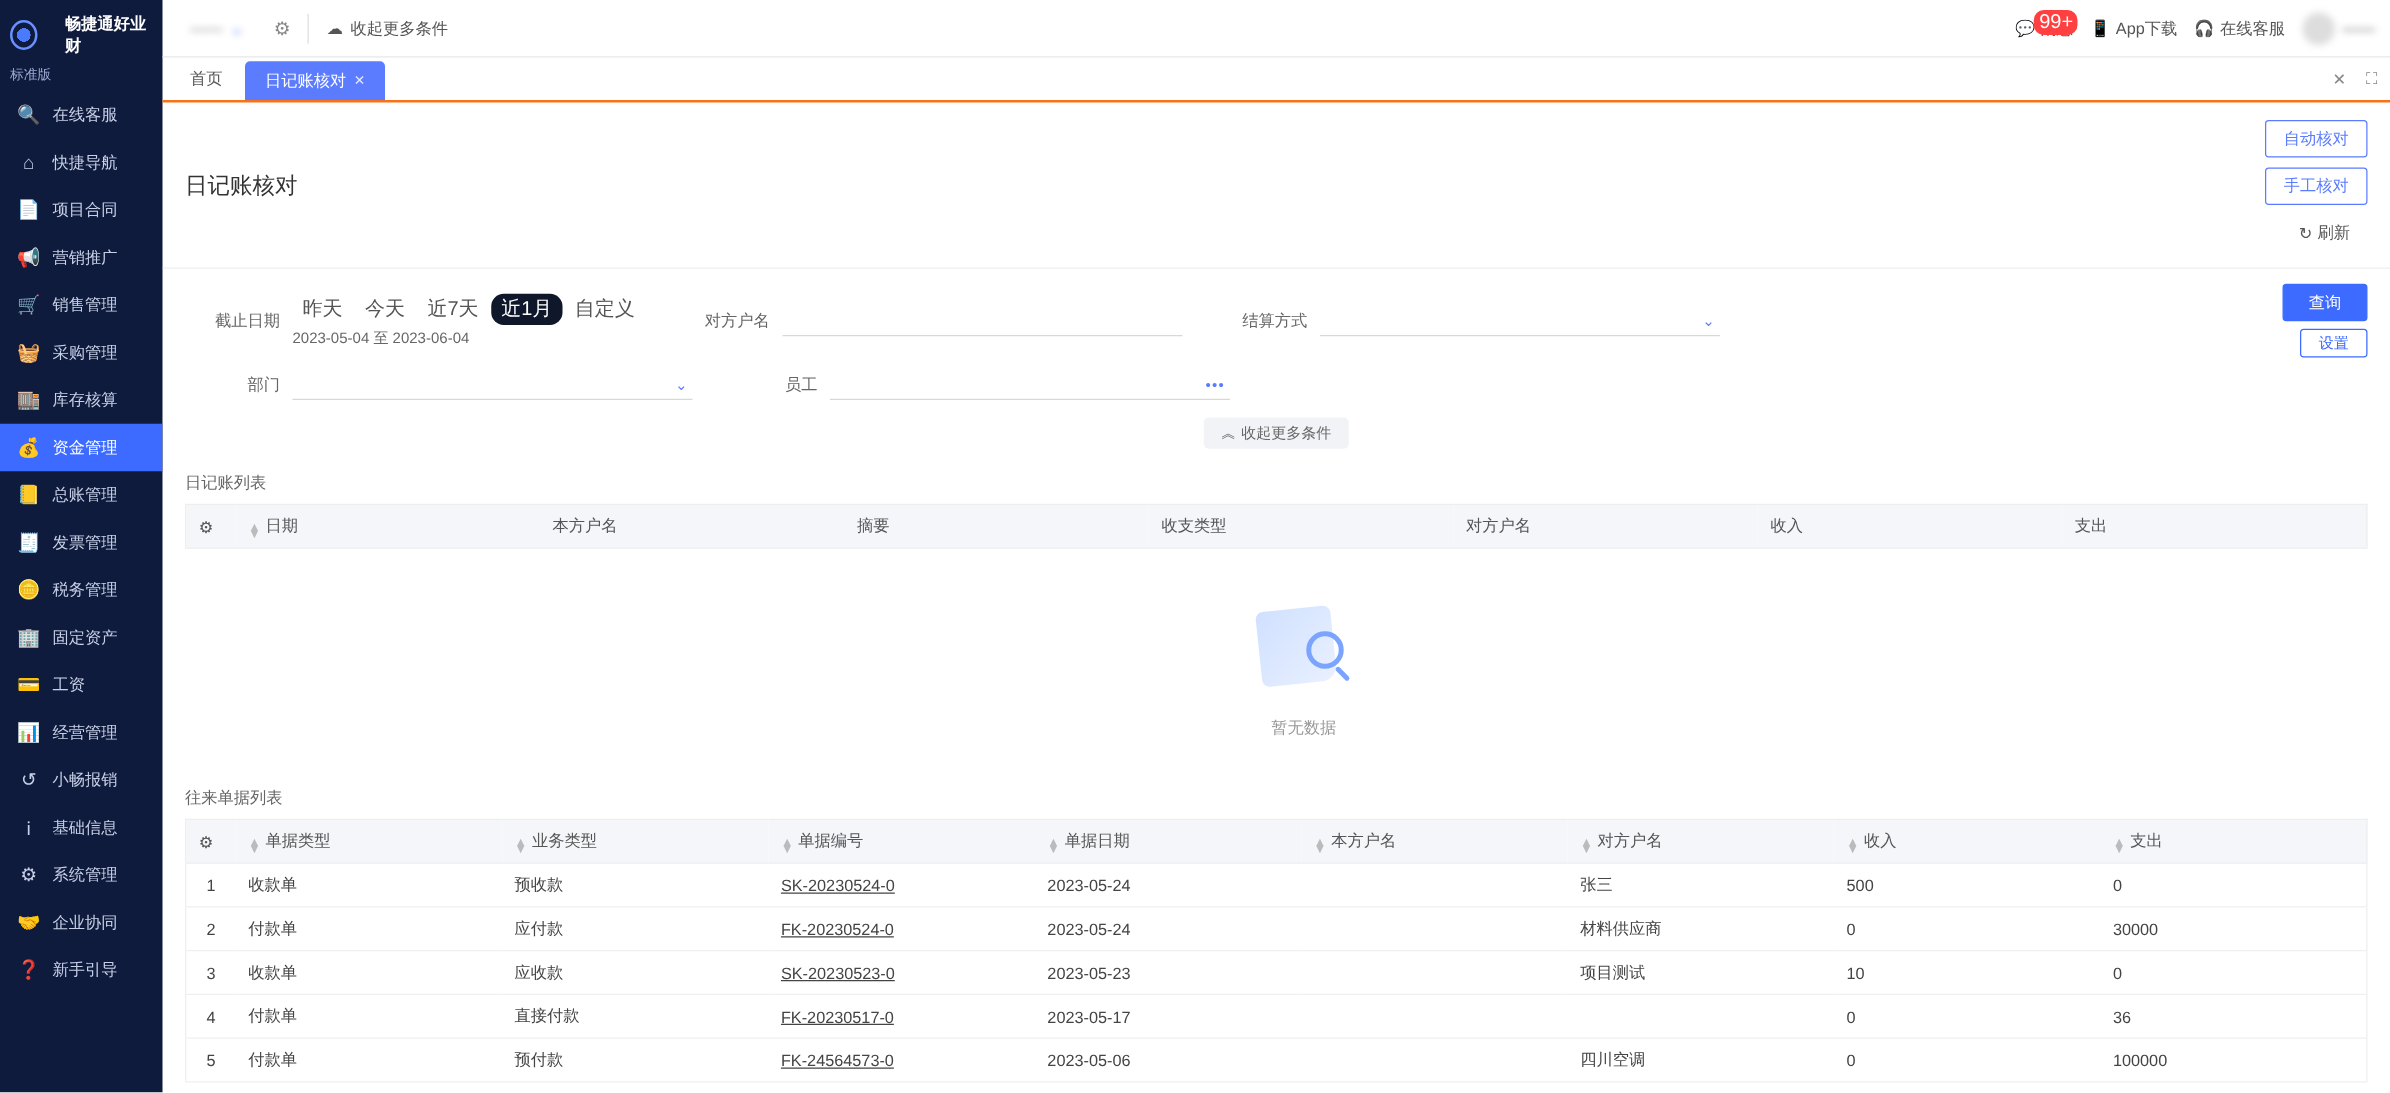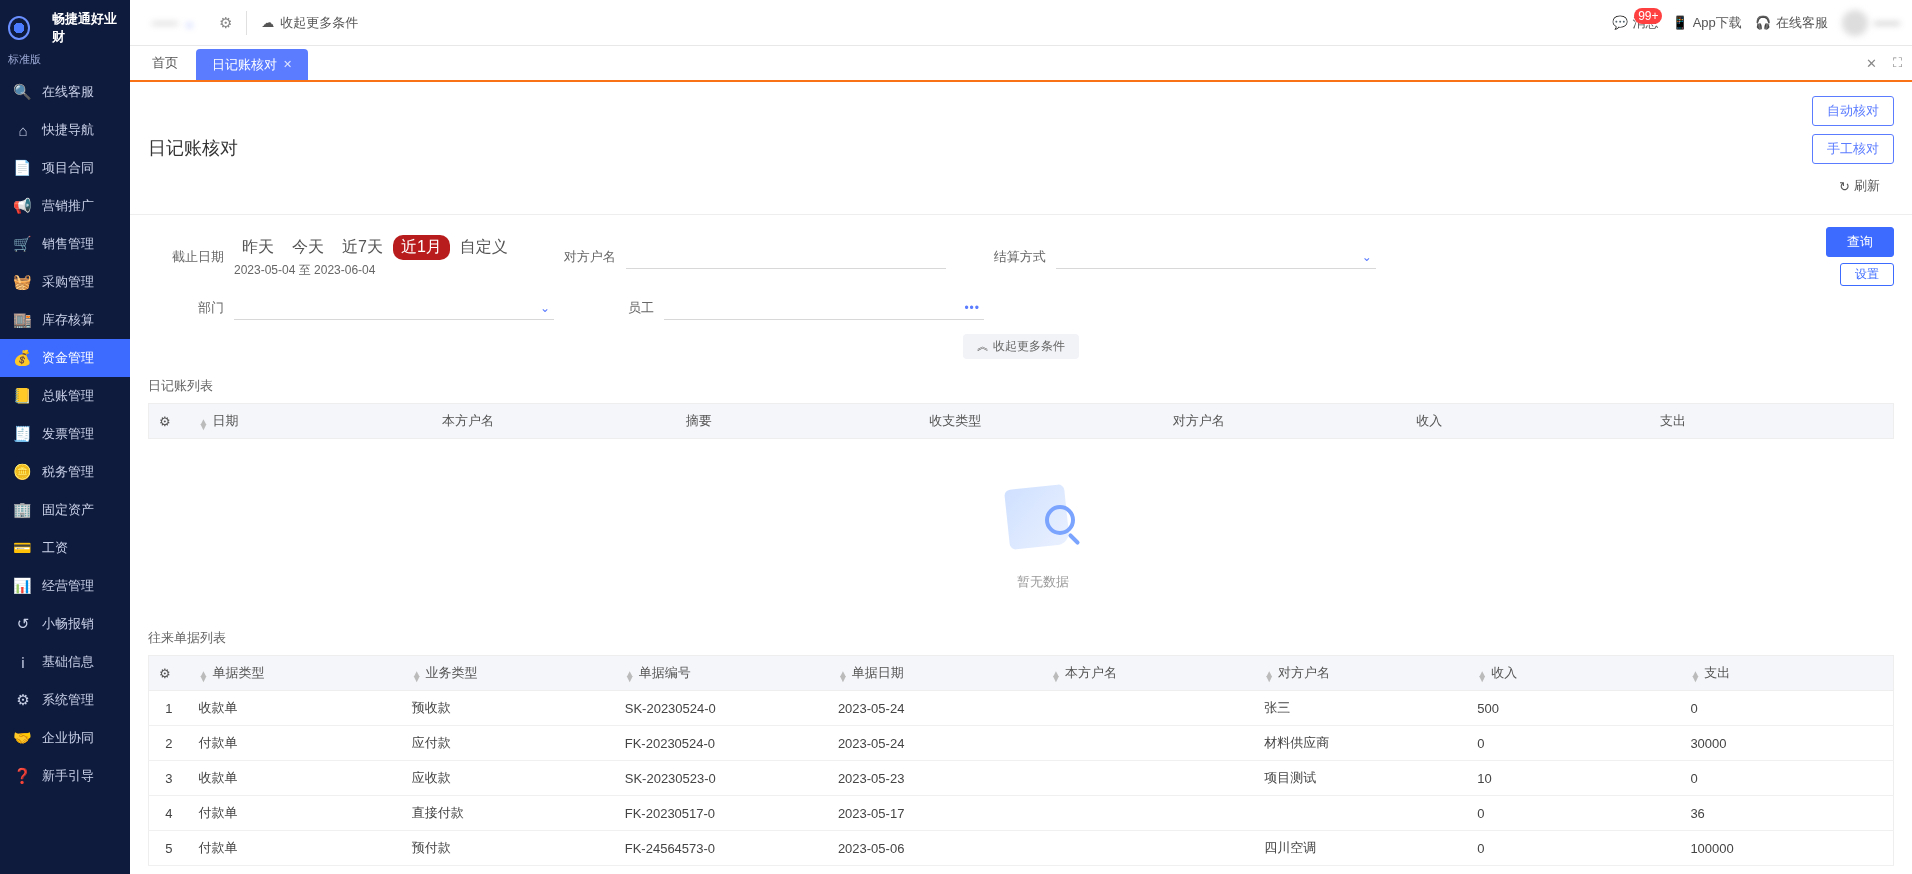--- a/index.html
+++ b/index.html
@@ -22,21 +22,21 @@
 
 
 .topbar { height:46px; border-bottom:1px solid #e8e8e8; display:flex; align-items:center; padding:0 12px; gap:14px; }
 .org-select { display:flex; align-items:center; gap:6px; padding:4px 10px; cursor:pointer; color:#666; filter:blur(3px); }
 .org-select .chev { color:#5470ff; }
 .gear { color:#888; cursor:pointer; font-size:15px; }
 .divider-v { width:1px; height:24px; background:#e0e0e0; }
 .demo-link { display:flex; align-items:center; gap:6px; color:#555; cursor:pointer; }
 .top-spacer { flex:1; }
 .top-action { display:flex; align-items:center; gap:4px; color:#555; cursor:pointer; position:relative; font-size:13px; }
-.badge { position:absolute; top:-6px; right:-4px; background:#ff4040; color:#fff; font-size:12px; padding:1px 4px; border-radius:8px; }
+.badge { position:absolute; top:-6px; right:-4px; background:#ff4040; color:#fff; font-size:16px; padding:1px 4px; border-radius:8px; }
 .avatar-area { display:flex; align-items:center; gap:6px; filter:blur(3px); }
 .avatar { width:26px; height:26px; border-radius:50%; background:#ddd; }
 
 
 .tabs-row { height:36px; border-bottom:2px solid #f97316; display:flex; align-items:stretch; padding:0 6px; position:relative; }
 .tab { display:flex; align-items:center; padding:0 16px; cursor:pointer; font-size:13px; color:#555; gap:6px; }
 .tab.active { background:#5b7cff; color:#fff; border-radius:4px 4px 0 0; margin:3px 2px 0; }
 .tab-close { font-size:11px; opacity:.8; }
 .tabs-right { position:absolute; right:6px; top:0; bottom:0; display:flex; align-items:center; gap:8px; color:#888; }
 .tabs-right span { cursor:pointer; padding:2px 4px; }
@@ -50,21 +50,21 @@
 .btn.link { border:none; background:none; color:#555; display:inline-flex; align-items:center; gap:4px; }
 .page-actions { display:flex; gap:8px; align-items:flex-end;flex-direction:column; }
 
 
 .filters { padding:12px 18px 0; }
 .filter-row { display:flex; align-items:center; gap:24px; margin-bottom:10px; }
 .filter-item { display:flex; align-items:center; gap:10px; }
 .filter-label { color:#666; font-size:13px; width:76px; text-align:right; }
 .date-quick { display:flex; align-items:center; gap:2px; }
 .date-pill { padding:2px 8px; cursor:pointer; color:#555; font-size:16px; border-radius:10px;}
-.date-pill.active { background:#b91c1c; color:#fff; }
+.date-pill.active { background:#0f172a; color:#fff; }
 .date-range { font-size:12px; color:#666; margin-top:2px; }
 .input-line { min-width:320px; border:none; border-bottom:1px solid #d8d8d8; padding:4px 2px; font-size:13px; outline:none; background:transparent; }
 .input-wrap { position:relative; display:inline-flex; align-items:center; }
 .input-suffix { position:absolute; right:4px; color:#5b7cff; cursor:pointer; font-size:12px; }
 .input-suffix.dots { letter-spacing:1px; }
 .filter-right-btns { margin-left:auto; display:flex; flex-direction:column; gap:6px; align-items:flex-end; }
 .btn.primary { background:#3d6bff; color:#fff; border-color:#3d6bff; padding:5px 20px; }
 .btn.small-outline { border-color:#3d6bff; color:#3d6bff; padding:2px 14px; font-size:12px; }
 .collapse-bar { text-align:center; padding:4px 0 10px; }
 .collapse-pill { display:inline-flex; align-items:center; gap:4px; background:#f2f3f7; padding:4px 14px; border-radius:4px; color:#666; font-size:12px; cursor:pointer; }
@@ -72,21 +72,21 @@
 
 .section-title { padding:8px 18px; color:#666; font-size:13px; }
 
 
 .tbl { width:calc(100% - 36px); margin:0 18px; border:1px solid #eee; border-collapse:collapse; table-layout:fixed; }
 .tbl th { background:#f5f6fa; text-align:left; padding:8px 10px; font-weight:normal; color:#555; font-size:13px; border-bottom:1px solid #eee; }
 .tbl td { padding:8px 10px; font-size:13px; color:#444; border-bottom:1px solid #f0f0f0; }
 .sort-ic { color:#bbb; font-size:10px; margin-right:4px; display:inline-flex; flex-direction:column; line-height:5px; }
 .gear-cell { width:40px; text-align:center; color:#999; }
 .row-idx { text-align:center; color:#666; }
-.link-cell { color:#333; cursor:pointer; }
+.link-cell { color:#333; text-decoration:underline; cursor:pointer; }
 
 
 .empty { padding:40px 0 30px; text-align:center; color:#999;margin-left:44px; }
 .empty-illus { width:100px; height:80px; margin:0 auto 14px; position:relative; }
 .doc { position:absolute; left:14px; top:8px; width:60px; height:60px; background:linear-gradient(135deg,#cfe0ff,#eaf1ff); border-radius:6px 6px 12px 6px; transform:rotate(-6deg); }
 .mag { position:absolute; right:18px; top:26px; width:30px; height:30px; border:4px solid #7ba4ff; border-radius:50%; }
 .mag::after { content:""; position:absolute; right:-10px; bottom:-10px; width:14px; height:4px; background:#7ba4ff; transform:rotate(45deg); border-radius:2px; }
 
 .content-scroll { flex:1; overflow-y:auto; }
 </style>

